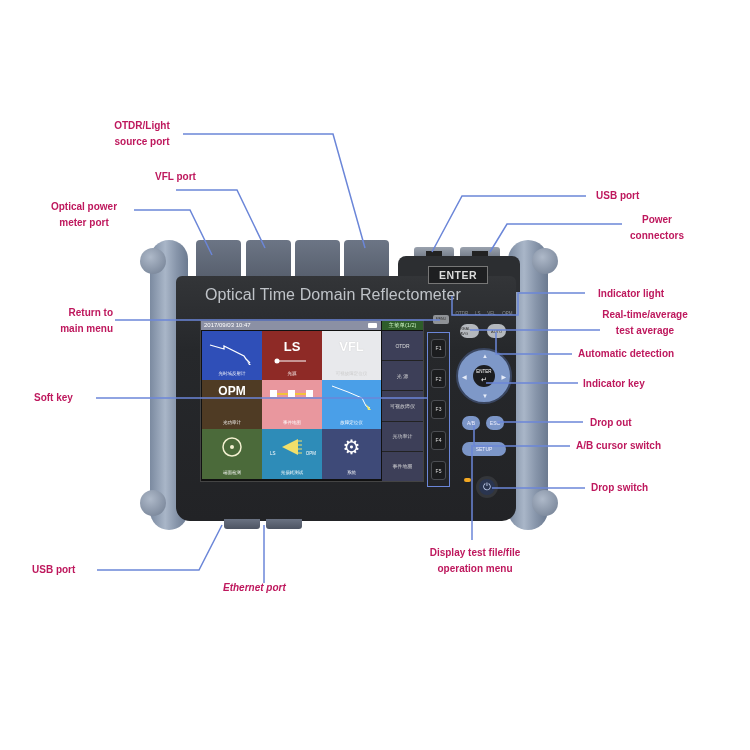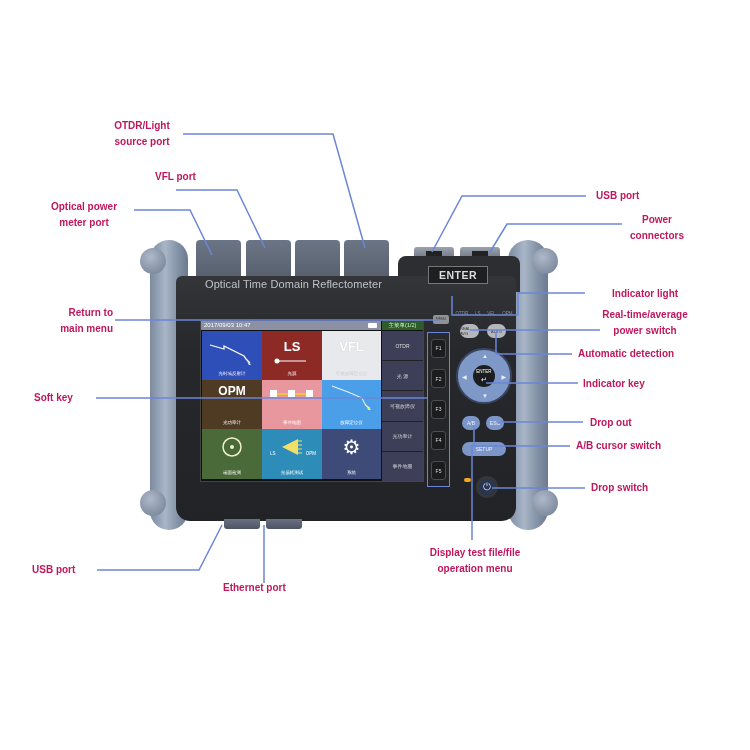--- a/index.html
+++ b/index.html
@@ -42,21 +42,21 @@
     position:absolute; top:247px; width:40px; height:12px;
     background:linear-gradient(180deg,#9aa2ae,#6e7683); border-radius:3px 3px 0 0;
   }
   .usb-cap::after { content:""; position:absolute; left:12px; top:4px; width:16px; height:6px; background:#222; }
   .brand {
     position:absolute; left:428px; top:266px; width:58px; height:16px;
     color:#dcdcdc; font-size:10.5px; font-weight:bold; letter-spacing:0.5px;
     text-align:center; line-height:16px; border:1px solid #777; background:#1e1f21;
   }
   .model {
-    position:absolute; left:205px; top:278px; color:#bfc3c8; font-size:11px; letter-spacing:0.1px;
+    position:absolute; left:205px; top:286px; color:#bfc3c8; font-size:16px; letter-spacing:0.1px;
   }
   .ind-row {
     position:absolute; left:452px; top:296px; width:64px; height:20px; display:flex; justify-content:space-around; align-items:flex-end;
   }
   .ind-row span { color:#8a8f95; font-size:4.5px; }
 
   .menu-key {
     position:absolute; left:433px; top:315px; width:16px; height:9px; background:#8f9296; border-radius:2px;
     font-size:3.5px; color:#333; text-align:center; line-height:9px;
   }
@@ -296,26 +296,26 @@
 
 <div class="label center" style="left:97px; top:118px; width:90px; white-space:pre-line;">OTDR/Light
 source port</div>
 <div class="label" style="left:115px; top:169px;margin-left:40px;">VFL port</div>
 <div class="label center" style="left:36px; top:199px; width:96px; white-space:pre-line;">Optical power
 meter port</div>
 <div class="label center" style="left:37px; top:305px; width:76px; white-space:pre-line;text-align:right;">Return to
 main menu</div>
 <div class="label" style="left:34px; top:390px;">Soft key</div>
 <div class="label" style="left:32px; top:562px;">USB port</div>
-<div class="label" style="left:223px; top:580px;">Ethernet port</div>
+<div class="label" style="left:223px; top:580px;font-style:italic;">Ethernet port</div>
 <div class="label center" style="left:400px; top:545px; width:150px; white-space:pre-line;">Display test file/file
 operation menu</div>
 <div class="label" style="left:596px; top:188px;">USB port</div>
 <div class="label center" style="left:612px; top:212px; width:90px; white-space:pre-line;">Power
 connectors</div>
-<div class="label" style="left:612px; top:286px;">Indicator light</div>
+<div class="label" style="left:598px; top:286px;">Indicator light</div>
 <div class="label center" style="left:582px; top:307px; width:126px; white-space:pre-line;">Real-time/average
-power switch</div>
+test average</div>
 <div class="label" style="left:578px; top:346px;">Automatic detection</div>
 <div class="label" style="left:583px; top:376px;">Indicator key</div>
 <div class="label" style="left:590px; top:415px;">Drop out</div>
 <div class="label" style="left:576px; top:438px;">A/B cursor switch</div>
 <div class="label" style="left:591px; top:480px;">Drop switch</div>
 
 </body></html>

